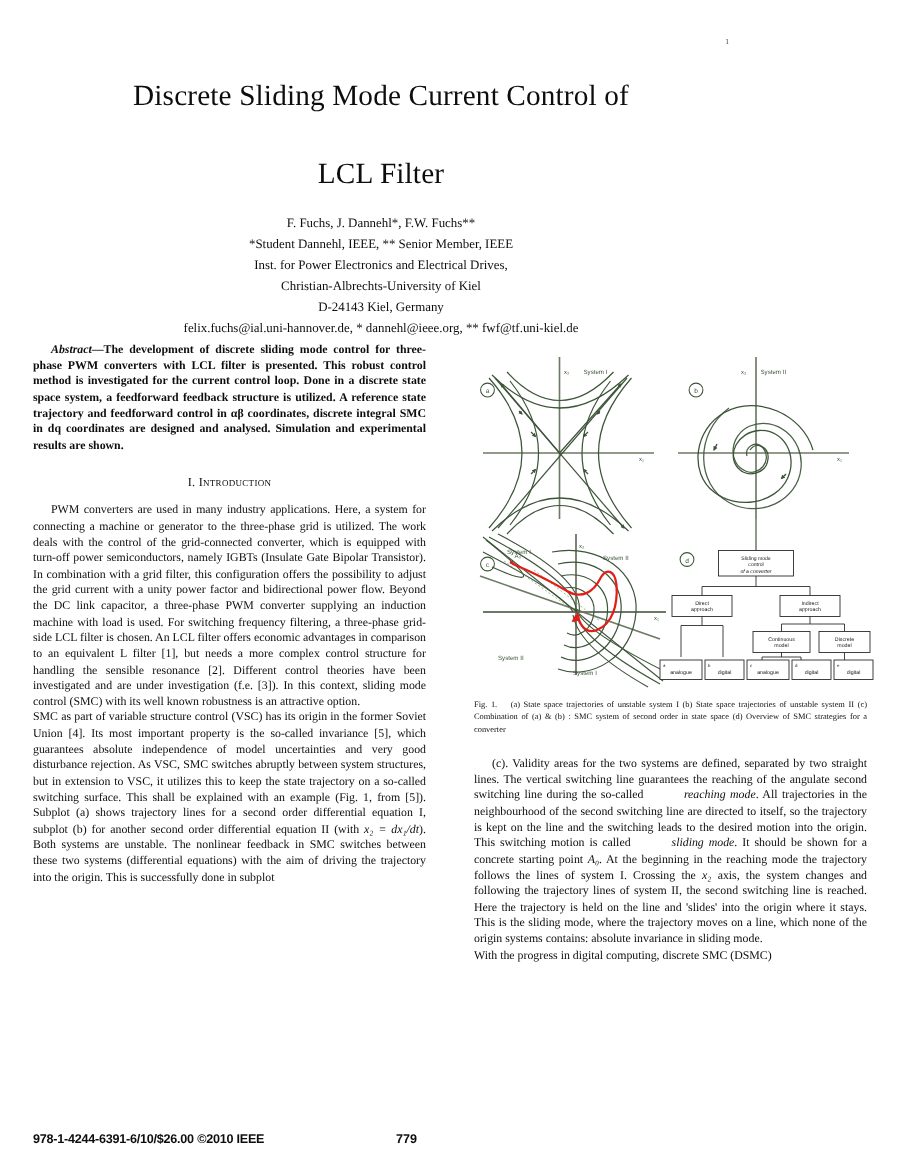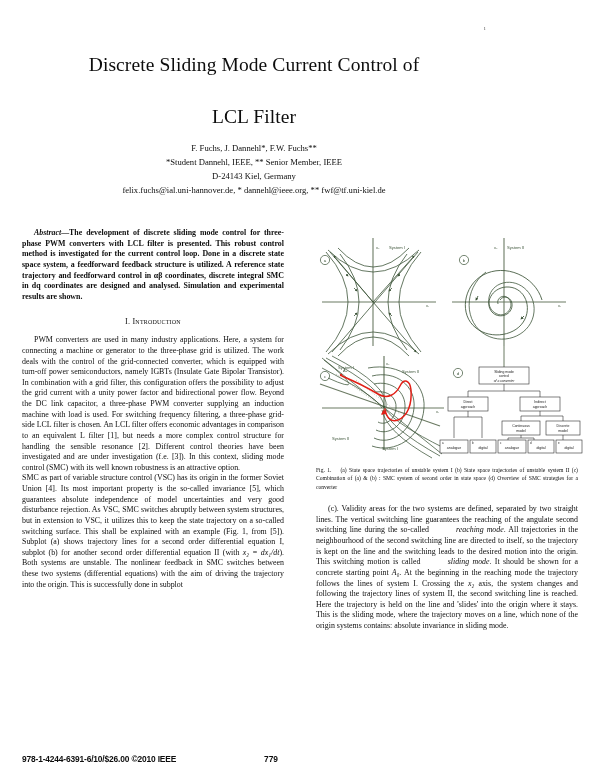--- a/index.html
+++ b/index.html
@@ -146,20 +146,22 @@
 
   <div class="title-block">
     <h1 class="doc-title">
       <span>Discrete Sliding Mode Current Control of</span><br>
       <br>
       <span>LCL Filter</span>
     </h1>
     <div class="authors">
       <div>F. Fuchs, J. Dannehl*, F.W. Fuchs**</div>
       <div>*Student Dannehl, IEEE, ** Senior Member, IEEE</div>
+      <div>Inst. for Power Electronics and Electrical Drives,</div>
+      <div>Christian-Albrechts-University of Kiel</div>
       <div>D-24143 Kiel, Germany</div>
       <div>felix.fuchs@ial.uni-hannover.de, * dannehl@ieee.org, ** fwf@tf.uni-kiel.de</div>
     </div>
   </div>
 
   <div class="columns">
 
     <div class="col col-left">
 
       <p class="abstract"><span class="lead">Abstract</span><span>—</span><span>The development of discrete sliding mode control for three-phase PWM converters with LCL filter is presented. This robust control method is investigated for the current control loop. Done in a discrete state space system, a feedforward feedback structure is utilized. A reference state trajectory and feedforward control in αβ coordinates, discrete integral SMC in dq coordinates are designed and analysed. Simulation and experimental results are shown.</span></p>
@@ -367,20 +369,21 @@
           </g>
         </svg>
       </div>
 
       <div class="fig-caption">
         <span class="lbl">Fig. 1.</span><span>(a) State space trajectories of unstable system I (b) State space trajectories of unstable system II (c) Combination of (a) &amp; (b) : SMC system of second order in state space (d) Overview of SMC strategies for a converter</span>
       </div>
 
       <p class="body-par"><span>(c). Validity areas for the two systems are defined, separated by two straight lines. The vertical switching line guarantees the reaching of the angulate second switching line during the so-called </span><span class="it">reaching mode</span><span>. All trajectories in the neighbourhood of the second switching line are directed to itself, so the trajectory is kept on the line and the switching leads to the desired motion into the origin. This switching motion is called </span><span class="it">sliding mode</span><span>. It should be shown for a concrete starting point </span><span class="math">A₀</span><span>. At the beginning in the reaching mode the trajectory follows the lines of system I. Crossing the </span><span class="math">x₂</span><span> axis, the system changes and following the trajectory lines of system II, the second switching line is reached. Here the trajectory is held on the line and 'slides' into the origin where it stays. This is the sliding mode, where the trajectory moves on a line, which none of the origin systems contains: absolute invariance in sliding mode.</span></p>
 
+      <p class="body-par cont">With the progress in digital computing, discrete SMC (DSMC)</p>
 
     </div>
   </div>
 
   <div class="footer">
     <div class="isbn">978-1-4244-6391-6/10/$26.00 ©2010 IEEE</div>
     <div class="folio-bottom">779</div>
   </div>
 
 </div>

